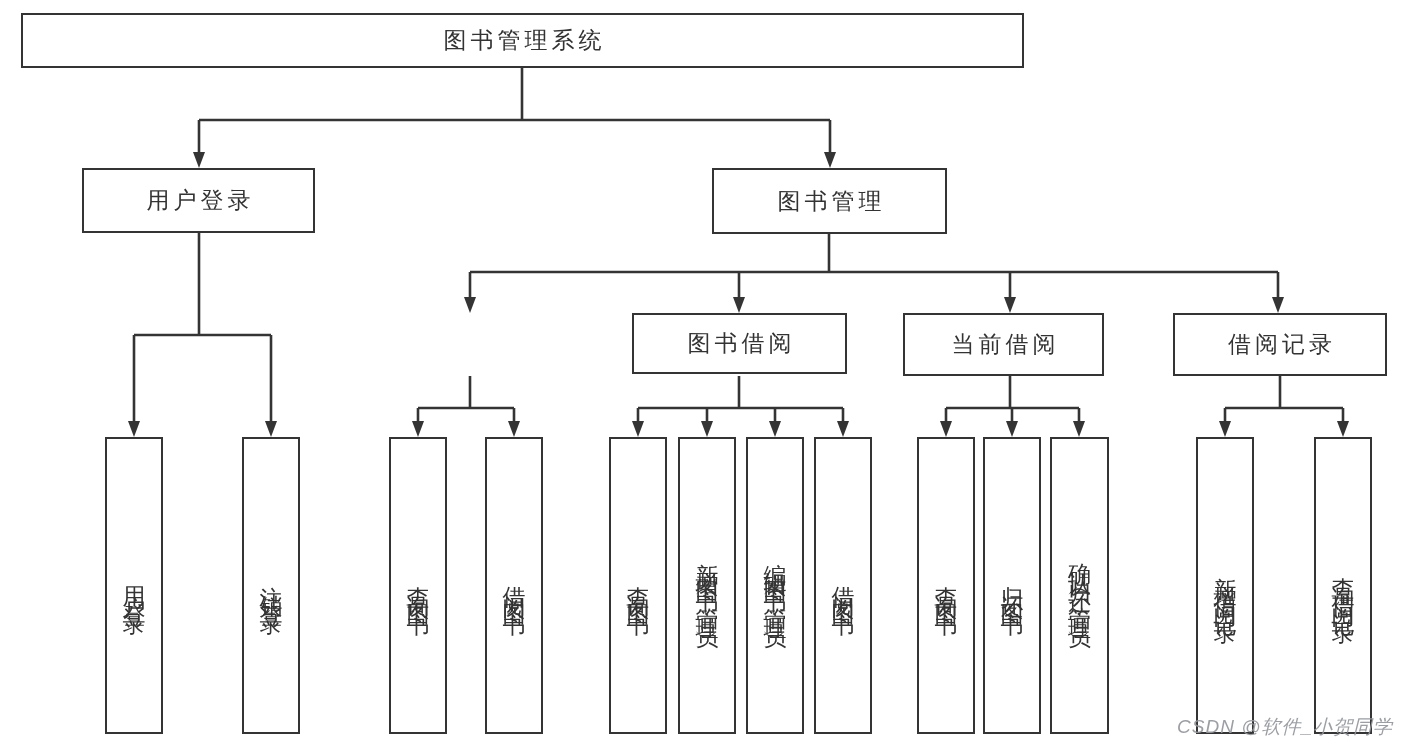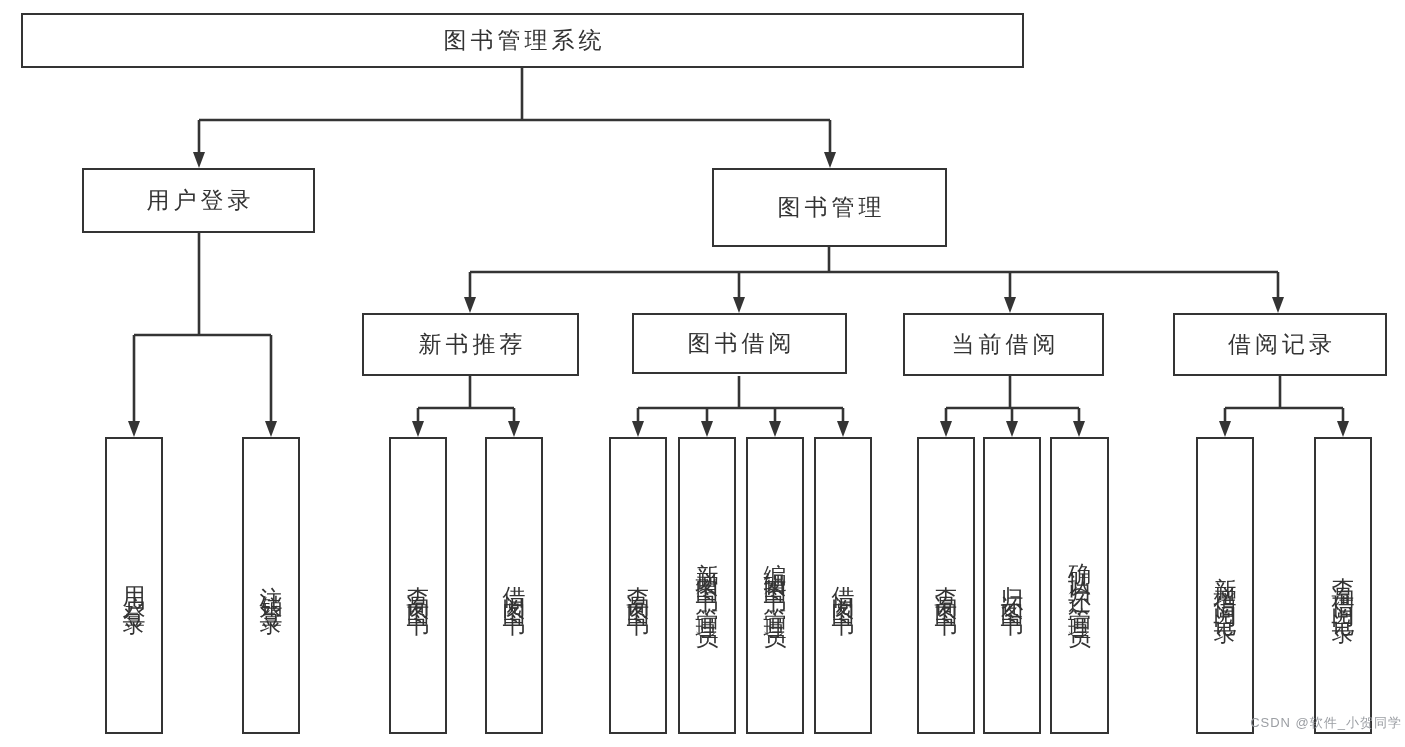--- a/index.html
+++ b/index.html
@@ -32,26 +32,27 @@
   .vbox .vtext{
     writing-mode:vertical-rl;
     text-orientation:mixed;
     font-size:23px;
     letter-spacing:9px;
     line-height:1;
     color:#333333;
   }
   .watermark{
     position:absolute;
-    right:3px;top:714px;
-    font-size:13px;
+    right:12px;top:714px;
+    font-size:19px;
     color:rgba(150,153,158,0.95);
     letter-spacing:1px;
     z-index:2;
     white-space:nowrap;
+    font-style:italic;
   }
 </style>
 </head>
 <body>
 
 <div class="canvas">
 
   <svg class="connector-layer" width="1405" height="747" viewBox="0 0 1405 747" xmlns="http://www.w3.org/2000/svg">
     <g stroke="#343434" stroke-width="2.6" fill="none">
 
@@ -117,23 +118,22 @@
       <polygon points="1006,421 1018,421 1012,437"></polygon>
       <polygon points="1073,421 1085,421 1079,437"></polygon>
       <polygon points="1219,421 1231,421 1225,437"></polygon>
       <polygon points="1337,421 1349,421 1343,437"></polygon>
     </g>
   </svg>
 
   <div class="node hbox" style="left:21px;top:13px;width:1003px;height:55px;">图书管理系统</div>
 
   <div class="node hbox" style="left:82px;top:168px;width:233px;height:65px;">用户登录</div>
-  <div class="node hbox" style="left:712px;top:168px;width:235px;height:79px;">图书管理</div>
+  <div class="node hbox" style="left:712px;top:168px;width:235px;height:66px;">图书管理</div>
 
-  <div class="node hbox" style="left:362px;top:313px;width:217px;height:63px;">新书推荐</div>
   <div class="node hbox" style="left:632px;top:313px;width:215px;height:61px;">图书借阅</div>
   <div class="node hbox" style="left:903px;top:313px;width:201px;height:63px;">当前借阅</div>
   <div class="node hbox" style="left:1173px;top:313px;width:214px;height:63px;">借阅记录</div>
 
   <div class="node vbox" style="left:105px;top:437px;width:58px;height:297px;">
     <span class="vtext">用户登录</span>
   </div>
   <div class="node vbox" style="left:242px;top:437px;width:58px;height:297px;">
     <span class="vtext">注销登录</span>
   </div>

